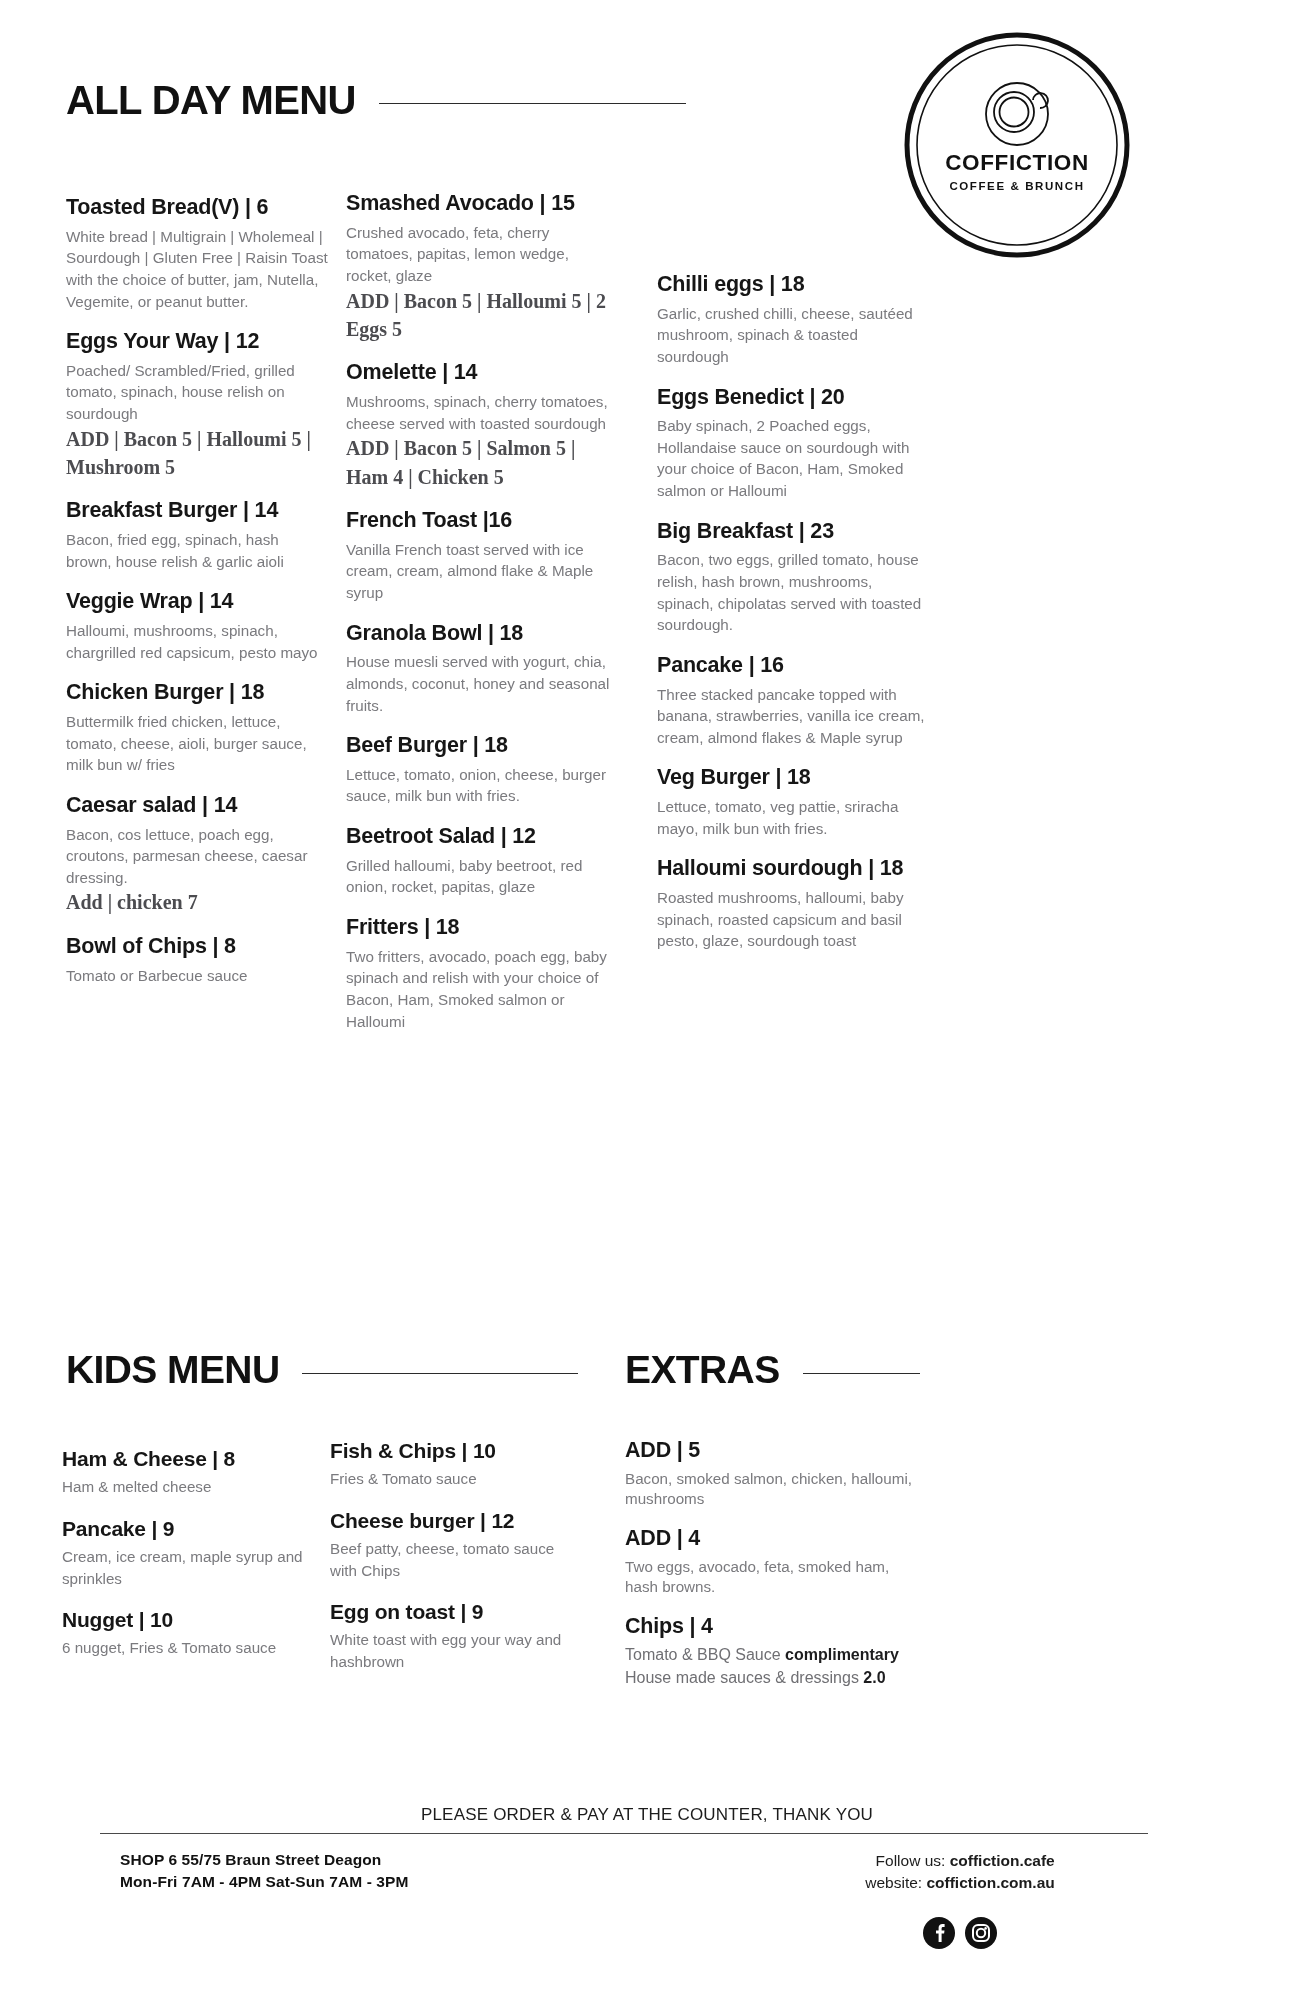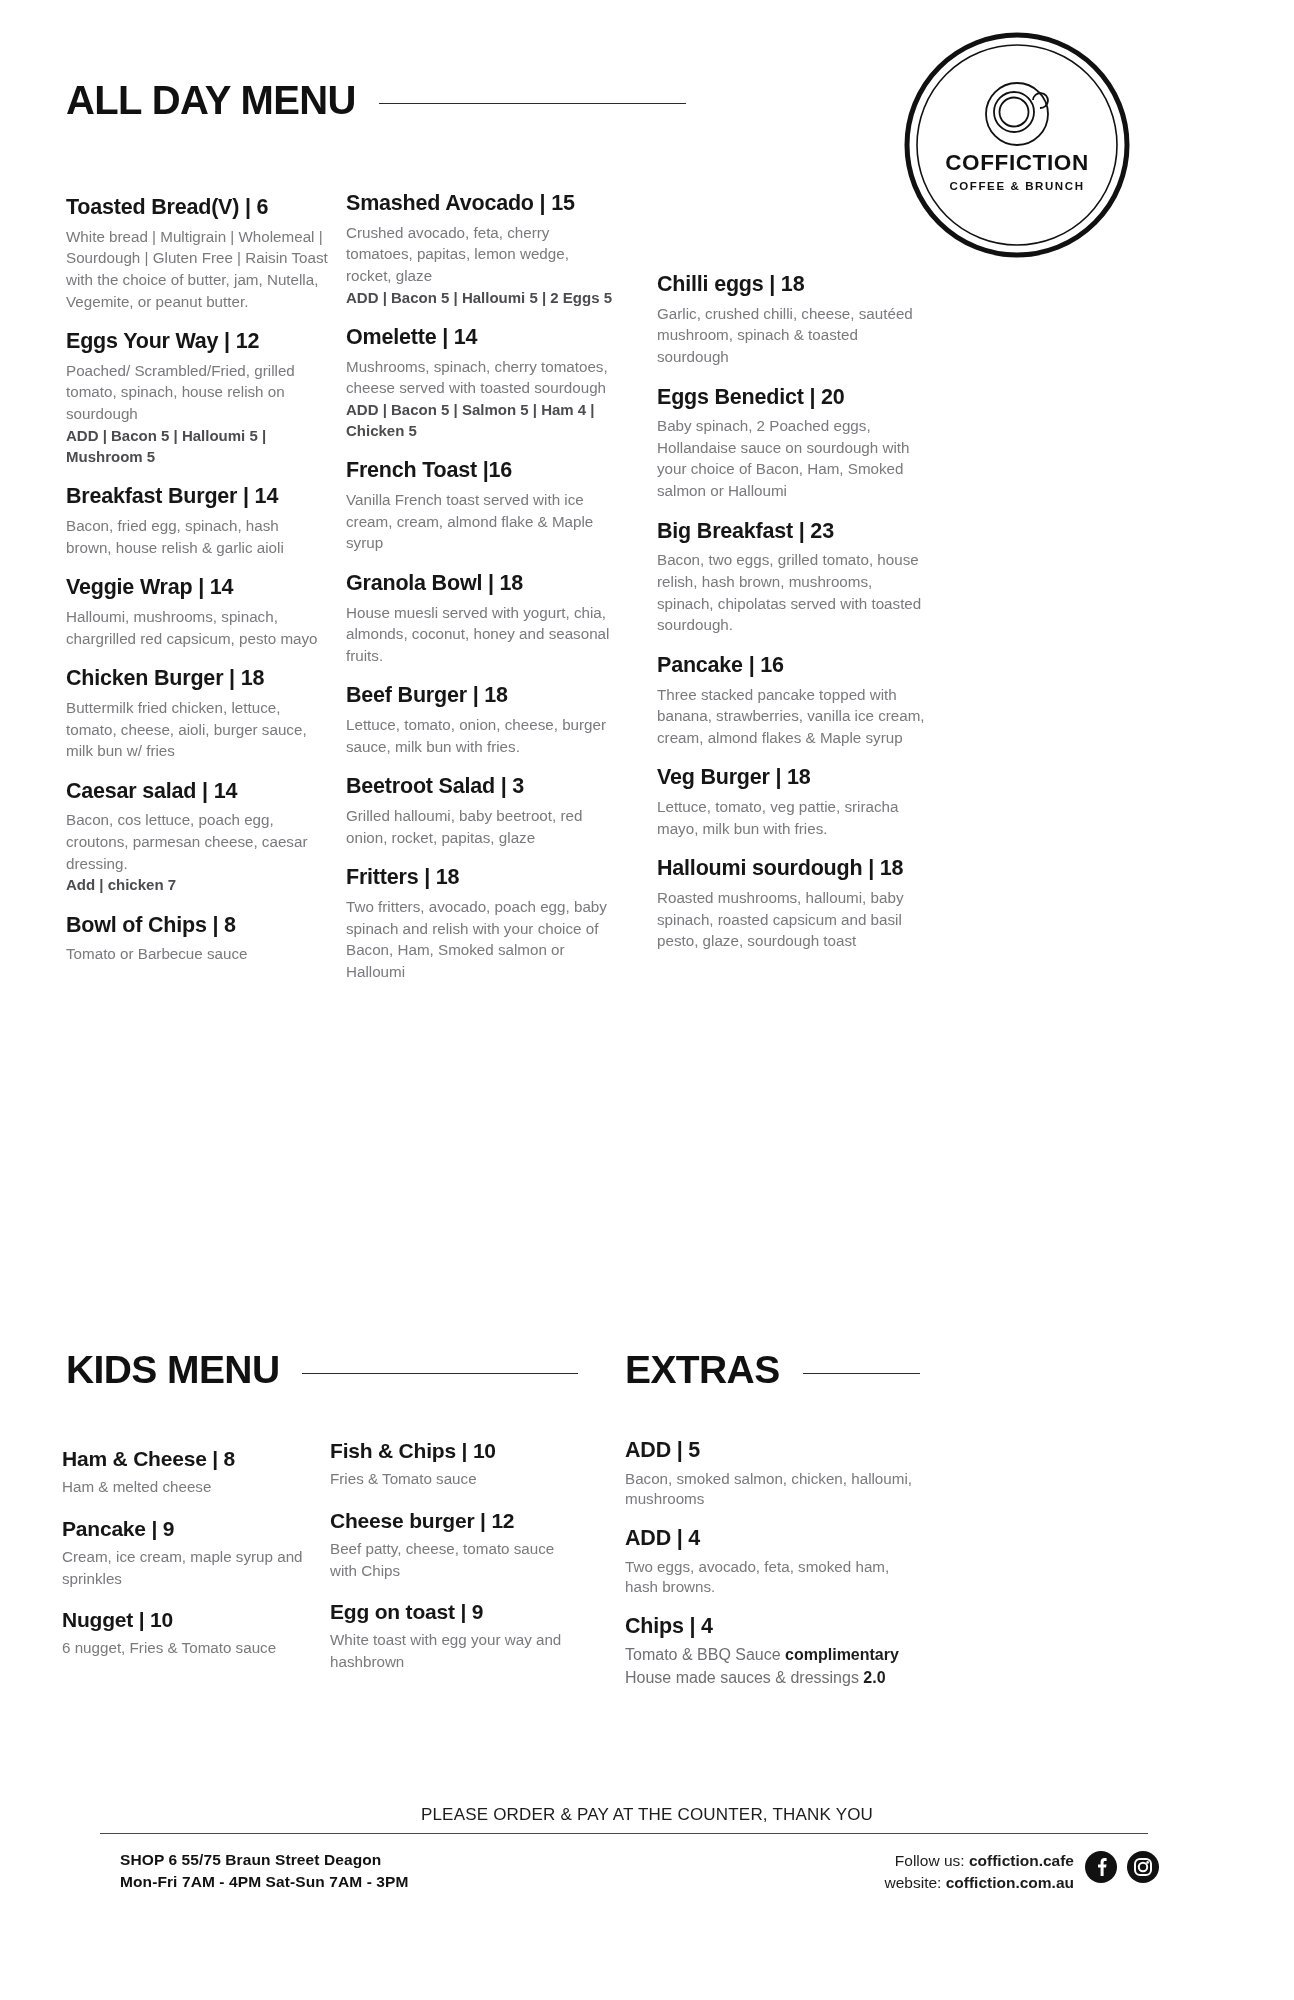--- a/index.html
+++ b/index.html
@@ -52,24 +52,25 @@
     line-height: 1.2;
     margin-bottom: 5px;
   }
   .item-desc {
     font-size: 15.2px;
     line-height: 1.42;
     color: #7a7a7e;
     font-weight: 400;
   }
   .item-add {
-    font-size: 15px;
+    font-size: 20px;
     line-height: 1.42;
     color: #4c4c50;
     font-weight: 700;
+    font-family: Liberation Serif, serif;
   }
 
   
   .top-row {
     position: absolute;
     left: 66px;
     top: 78px;
     width: 620px;
   }
   .top-row .section-head .title { font-size: 40px; }
@@ -180,22 +181,23 @@
     line-height: 1.42;
     color: #111111;
     letter-spacing: 0.1px;
   }
   .footer-right {
     position: absolute;
     left: 760px;
     top: 1850px;
     width: 400px;
     display: flex;
-    align-items: flex-start;
-    gap: 10px;
+    align-items: center;
+    gap: 21px;
+    flex-direction: column;
   }
   .footer-right .lines {
     text-align: right;
     font-size: 15.5px;
     line-height: 1.45;
     color: #1c1c1c;
     flex: 1;
   }
   .footer-right .lines b { font-weight: 700; }
   .social { display: flex; gap: 8px; align-items: center; }
@@ -278,21 +280,21 @@
     </div>
     <div class="item">
       <div class="item-name">Granola Bowl | 18</div>
       <div class="item-desc">House muesli served with yogurt, chia, almonds, coconut, honey and seasonal fruits.</div>
     </div>
     <div class="item">
       <div class="item-name">Beef Burger | 18</div>
       <div class="item-desc">Lettuce, tomato, onion, cheese, burger sauce, milk bun with fries.</div>
     </div>
     <div class="item">
-      <div class="item-name">Beetroot Salad | 3</div>
+      <div class="item-name">Beetroot Salad | 12</div>
       <div class="item-desc">Grilled halloumi, baby beetroot, red onion, rocket, papitas, glaze</div>
     </div>
     <div class="item">
       <div class="item-name">Fritters | 18</div>
       <div class="item-desc">Two fritters, avocado, poach egg, baby spinach and relish with your choice of Bacon, Ham, Smoked salmon or Halloumi</div>
     </div>
   </div>
 
   <div class="col-right">
     <div class="item">

